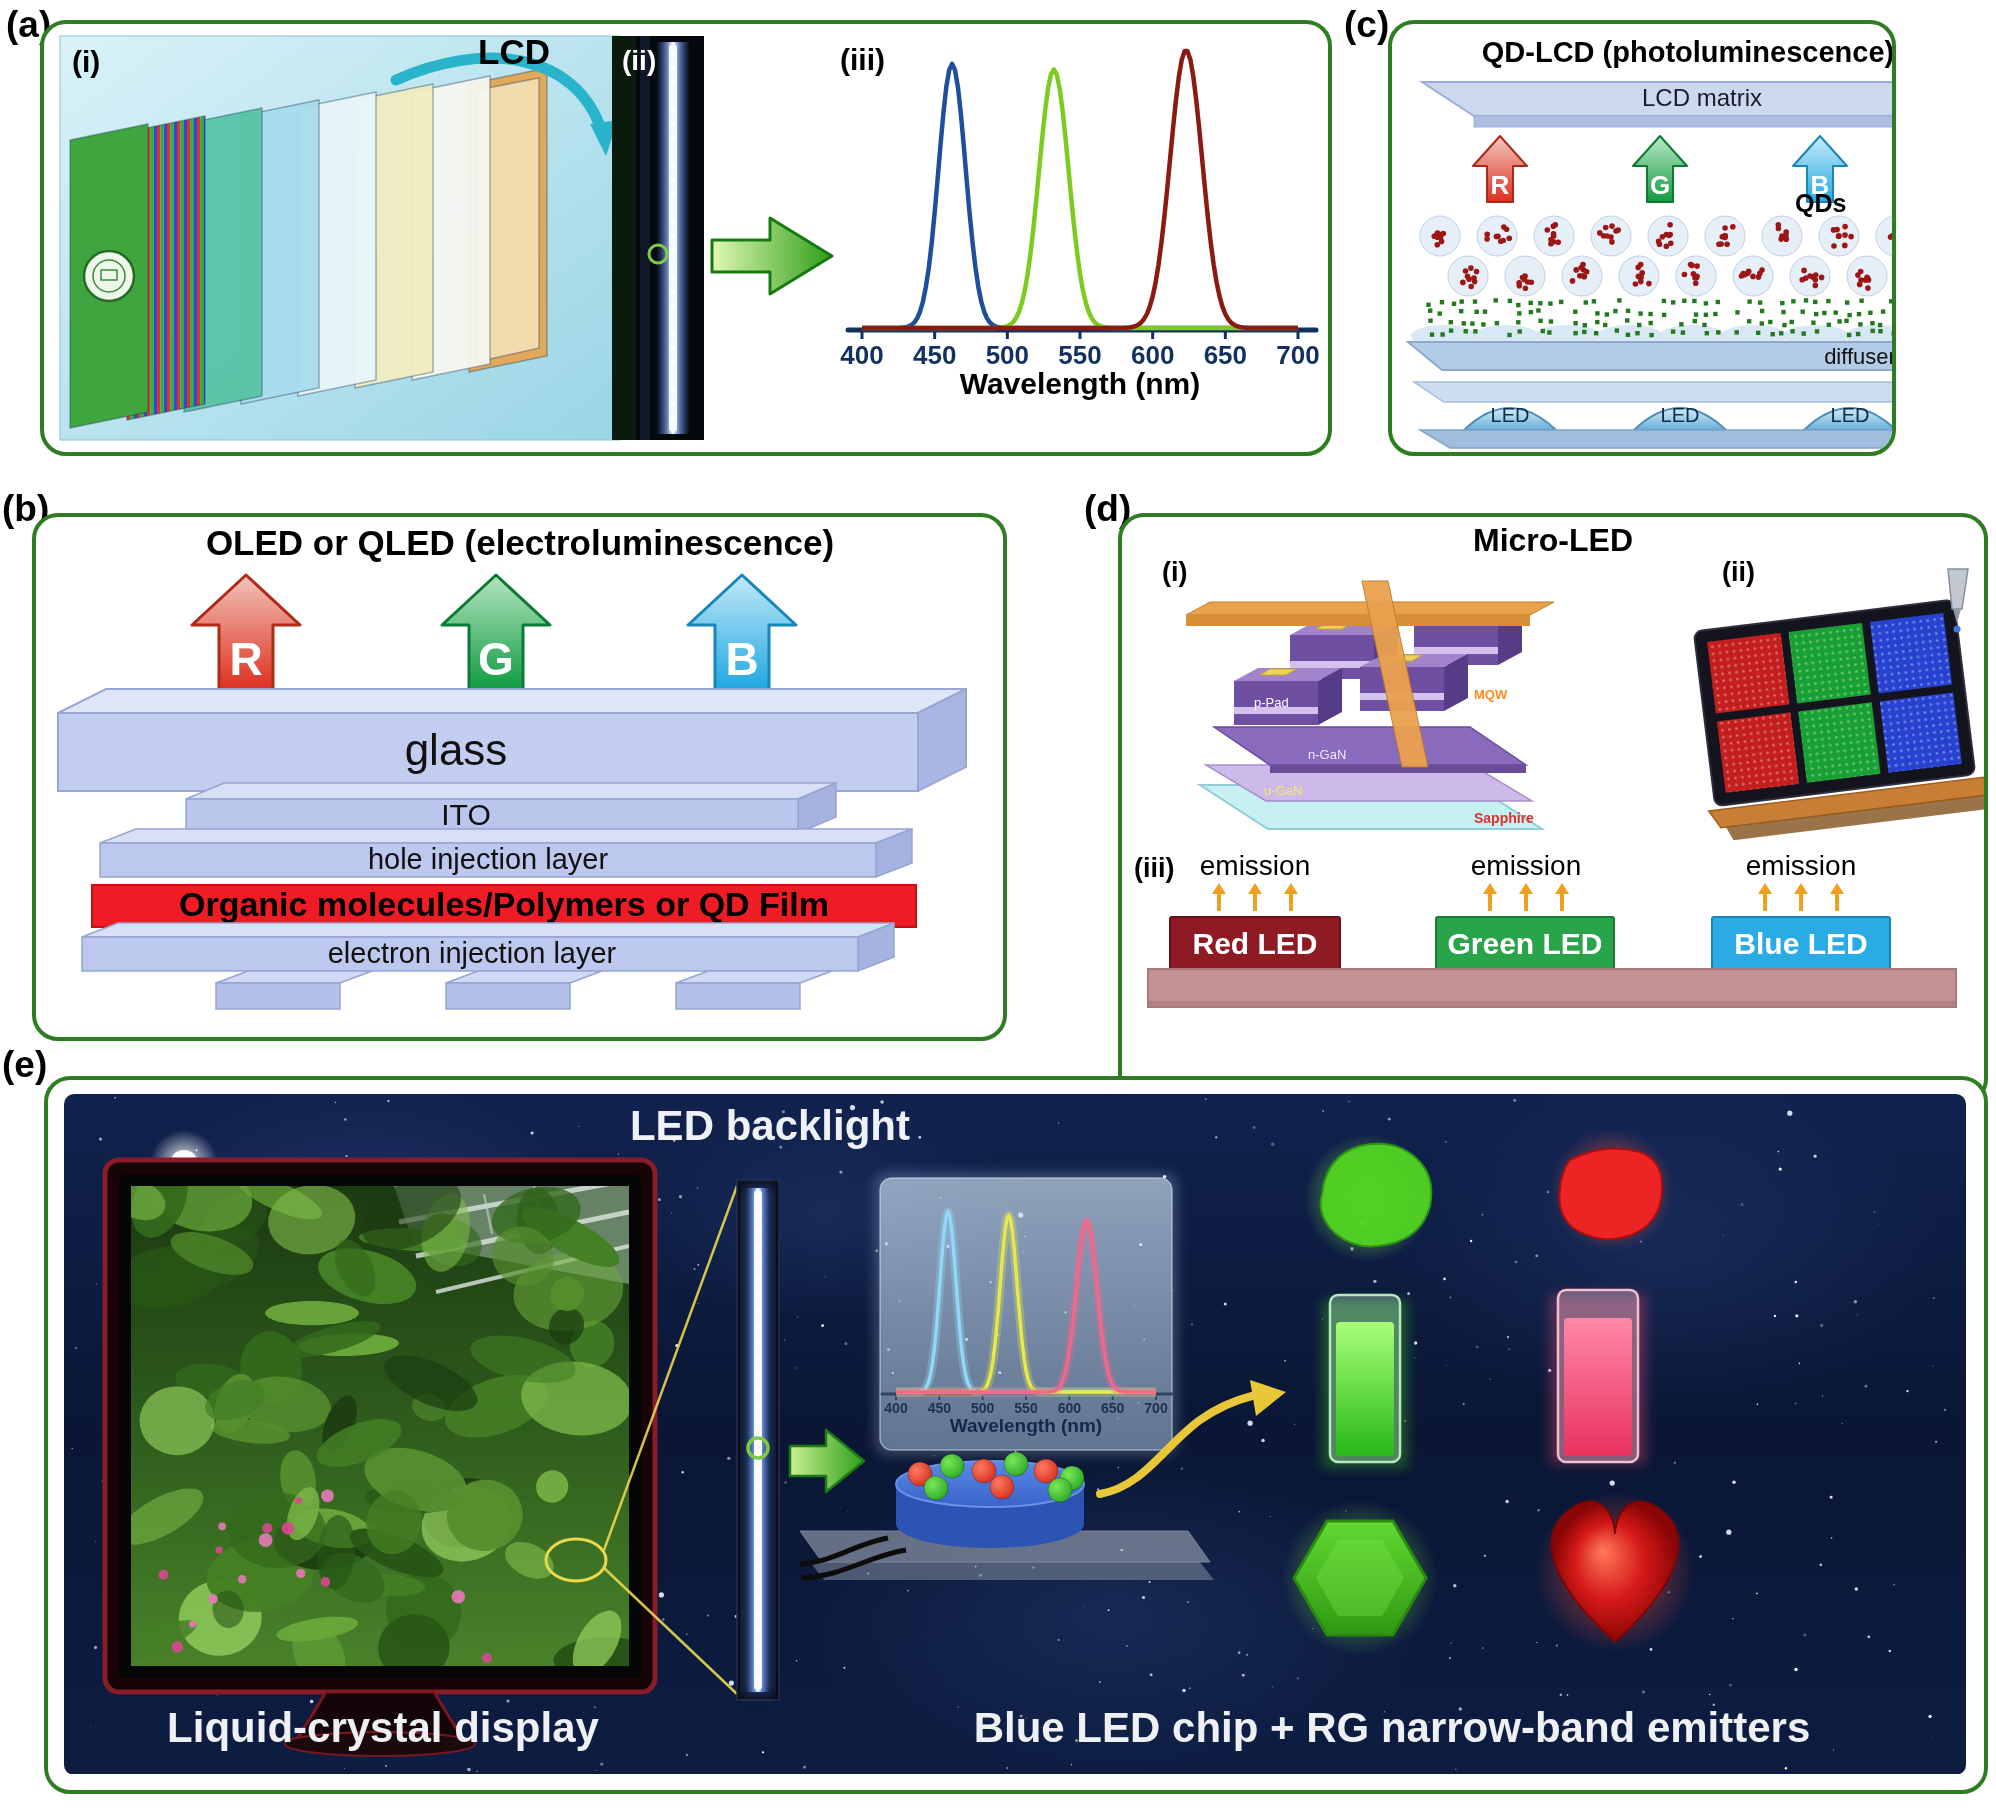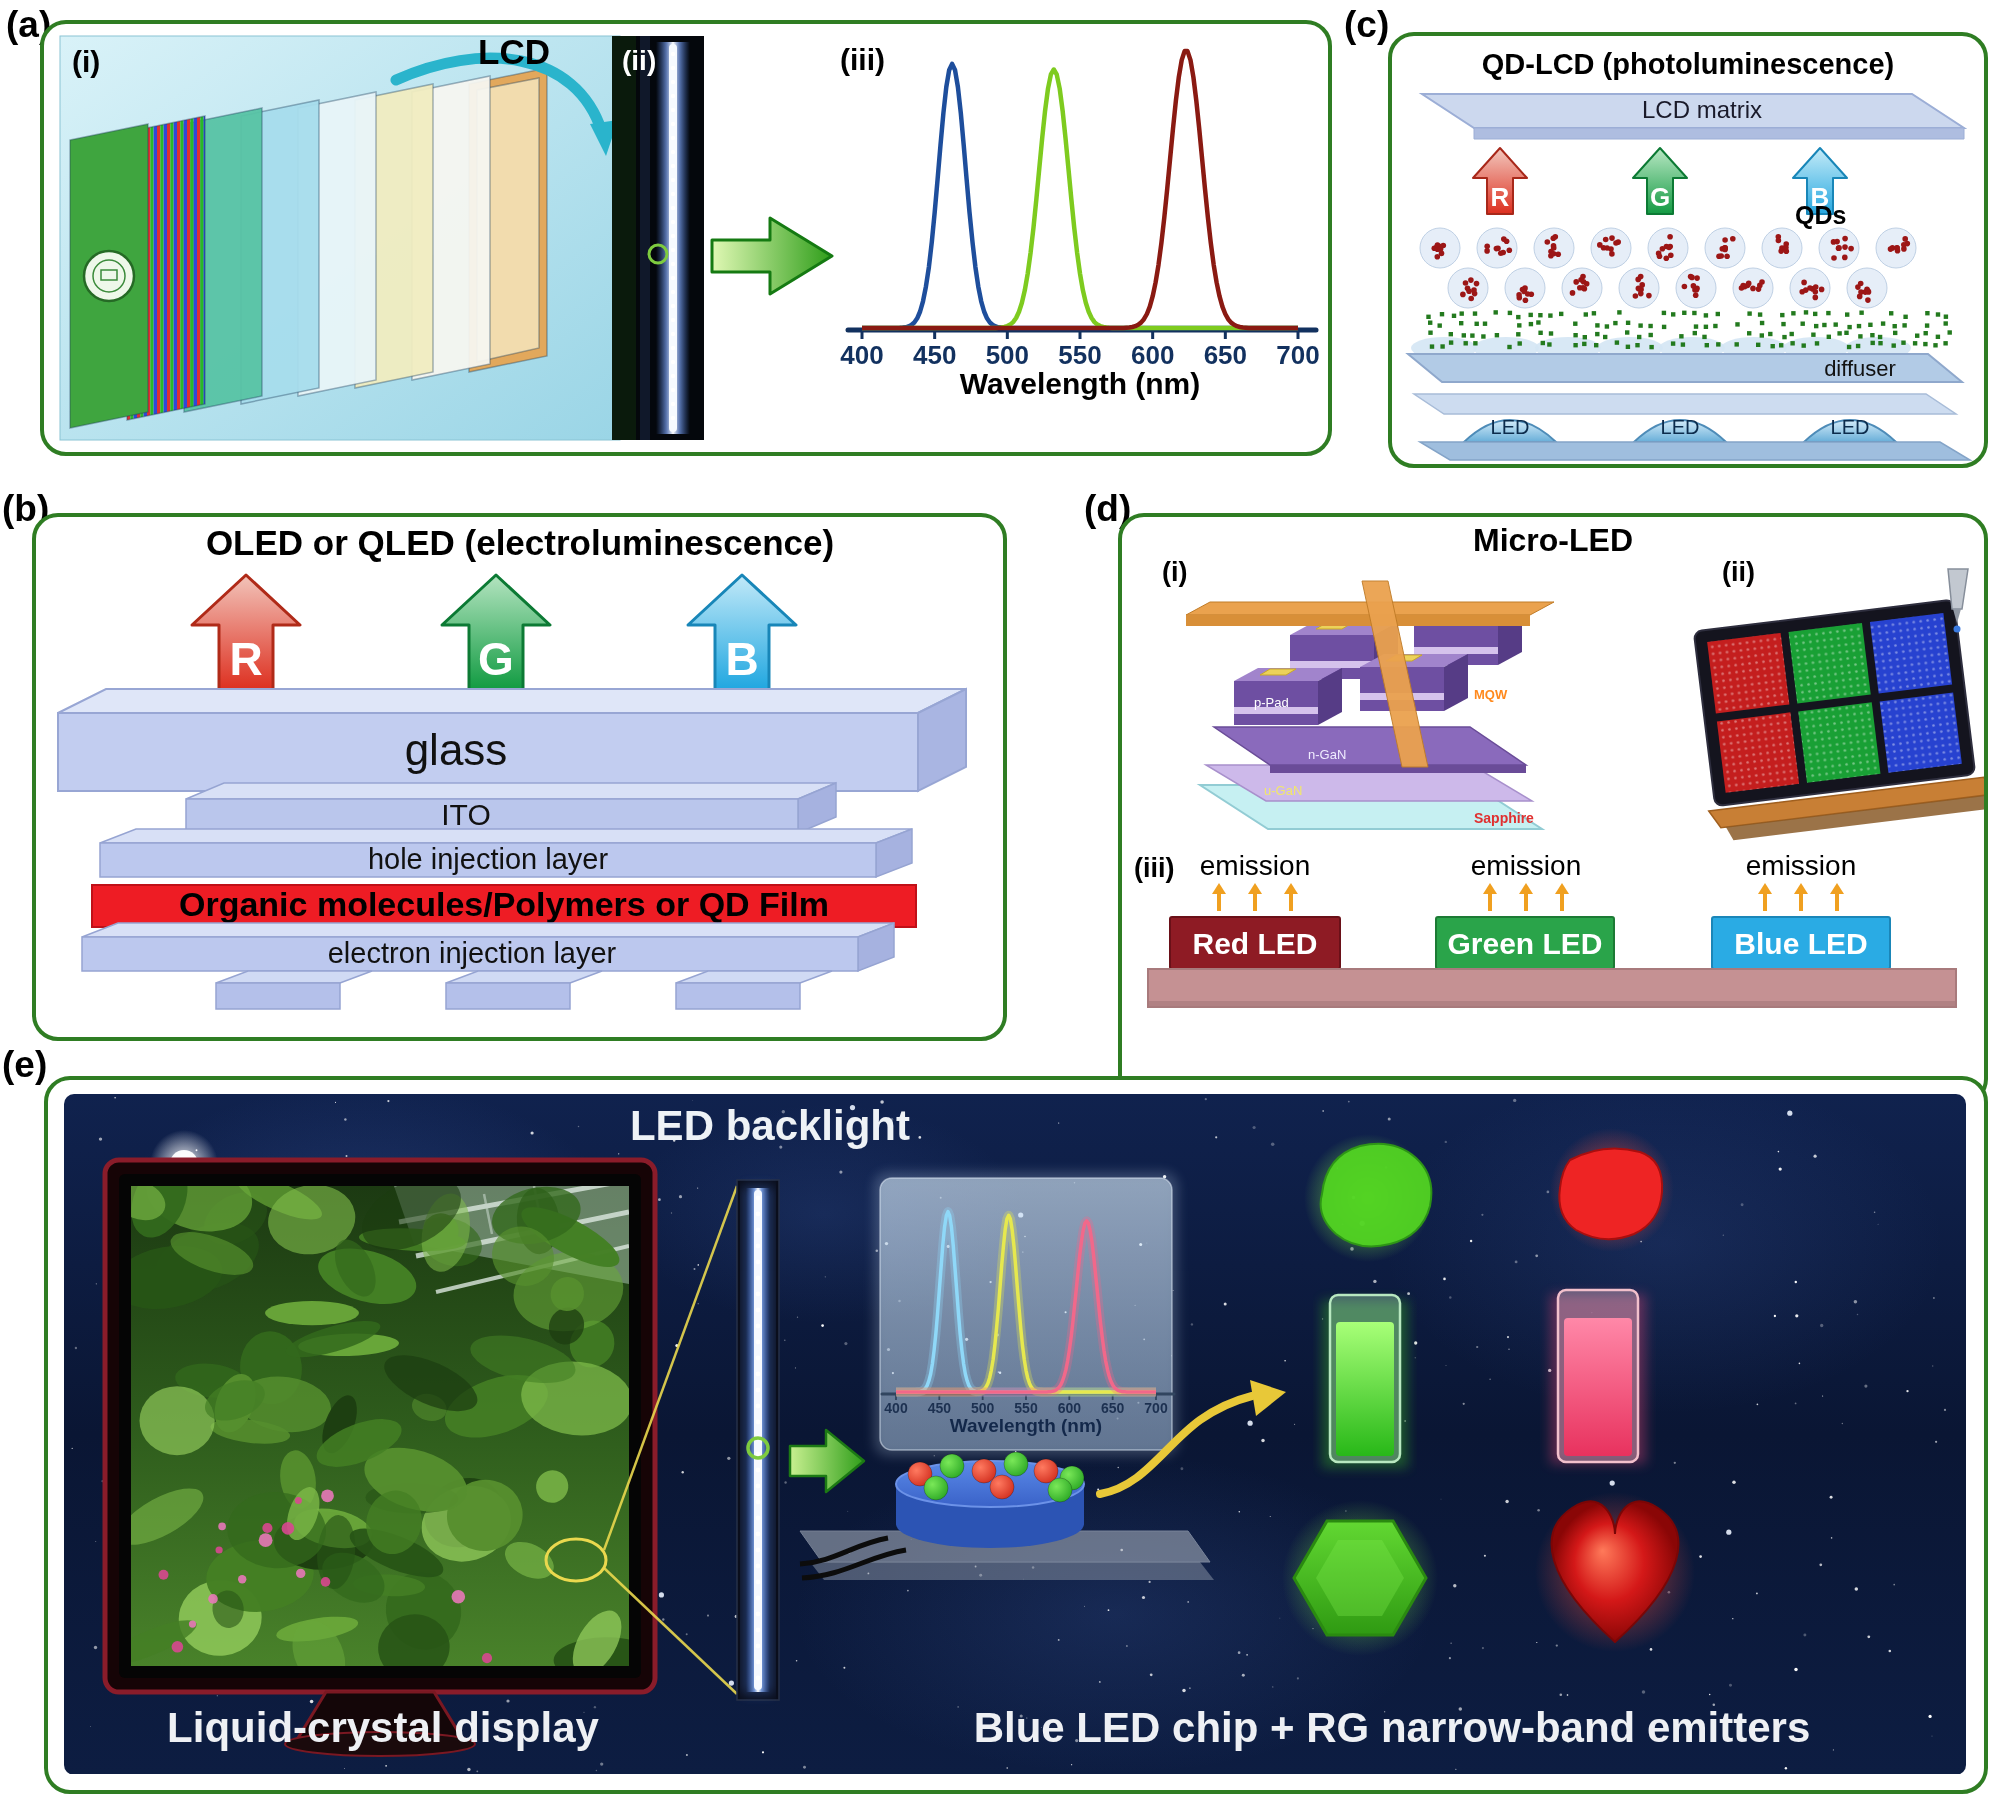--- a/index.html
+++ b/index.html
@@ -131,21 +131,21 @@
           <line x1="1254" y1="306" x2="1254" y2="315" stroke="#12315f" stroke-width="3"></line>
           <text x="1254" y="339.7" text-anchor="middle" font-size="26" font-weight="bold" fill="#12315f">700</text>
           <text x="1036" y="370" text-anchor="middle" font-size="30" font-weight="bold" fill="#000">Wavelength (nm)</text>
           <path d="M818.0,304.0L820.9,304.0L823.8,304.0L826.7,304.0L829.6,304.0L832.5,304.0L835.4,304.0L838.3,304.0L841.3,304.0L844.2,304.0L847.1,304.0L850.0,304.0L852.9,303.9L855.8,303.8L858.7,303.6L861.6,303.3L864.5,302.5L867.4,301.0L870.3,298.5L873.2,294.3L876.1,287.5L879.0,277.3L881.9,262.7L884.9,243.1L887.8,218.1L890.7,188.2L893.6,155.1L896.5,121.0L899.4,89.1L902.3,63.0L905.2,45.9L908.1,39.9L911.0,45.9L913.9,63.0L916.8,89.1L919.7,121.0L922.6,155.1L925.5,188.2L928.5,218.1L931.4,243.1L934.3,262.7L937.2,277.3L940.1,287.5L943.0,294.3L945.9,298.5L948.8,301.0L951.7,302.5L954.6,303.3L957.5,303.6L960.4,303.8L963.3,303.9L966.2,304.0L969.1,304.0L972.1,304.0L975.0,304.0L977.9,304.0L980.8,304.0L983.7,304.0L986.6,304.0L989.5,304.0L992.4,304.0L995.3,304.0L998.2,304.0L1001.1,304.0L1004.0,304.0L1006.9,304.0L1009.8,304.0L1012.7,304.0L1015.7,304.0L1018.6,304.0L1021.5,304.0L1024.4,304.0L1027.3,304.0L1030.2,304.0L1033.1,304.0L1036.0,304.0L1038.9,304.0L1041.8,304.0L1044.7,304.0L1047.6,304.0L1050.5,304.0L1053.4,304.0L1056.3,304.0L1059.3,304.0L1062.2,304.0L1065.1,304.0L1068.0,304.0L1070.9,304.0L1073.8,304.0L1076.7,304.0L1079.6,304.0L1082.5,304.0L1085.4,304.0L1088.3,304.0L1091.2,304.0L1094.1,304.0L1097.0,304.0L1099.9,304.0L1102.9,304.0L1105.8,304.0L1108.7,304.0L1111.6,304.0L1114.5,304.0L1117.4,304.0L1120.3,304.0L1123.2,304.0L1126.1,304.0L1129.0,304.0L1131.9,304.0L1134.8,304.0L1137.7,304.0L1140.6,304.0L1143.5,304.0L1146.5,304.0L1149.4,304.0L1152.3,304.0L1155.2,304.0L1158.1,304.0L1161.0,304.0L1163.9,304.0L1166.8,304.0L1169.7,304.0L1172.6,304.0L1175.5,304.0L1178.4,304.0L1181.3,304.0L1184.2,304.0L1187.1,304.0L1190.1,304.0L1193.0,304.0L1195.9,304.0L1198.8,304.0L1201.7,304.0L1204.6,304.0L1207.5,304.0L1210.4,304.0L1213.3,304.0L1216.2,304.0L1219.1,304.0L1222.0,304.0L1224.9,304.0L1227.8,304.0L1230.7,304.0L1233.7,304.0L1236.6,304.0L1239.5,304.0L1242.4,304.0L1245.3,304.0L1248.2,304.0L1251.1,304.0L1254.0,304.0" fill="none" stroke="#1e4e9c" stroke-width="4.5" stroke-linejoin="round"></path>
           <path d="M818.0,304.0L820.9,304.0L823.8,304.0L826.7,304.0L829.6,304.0L832.5,304.0L835.4,304.0L838.3,304.0L841.3,304.0L844.2,304.0L847.1,304.0L850.0,304.0L852.9,304.0L855.8,304.0L858.7,304.0L861.6,304.0L864.5,304.0L867.4,304.0L870.3,304.0L873.2,304.0L876.1,304.0L879.0,304.0L881.9,304.0L884.9,304.0L887.8,304.0L890.7,304.0L893.6,304.0L896.5,304.0L899.4,304.0L902.3,304.0L905.2,304.0L908.1,304.0L911.0,304.0L913.9,304.0L916.8,304.0L919.7,304.0L922.6,304.0L925.5,304.0L928.5,304.0L931.4,304.0L934.3,304.0L937.2,304.0L940.1,304.0L943.0,304.0L945.9,304.0L948.8,303.9L951.7,303.9L954.6,303.8L957.5,303.5L960.4,303.0L963.3,302.1L966.2,300.6L969.1,298.1L972.1,294.0L975.0,287.8L977.9,278.8L980.8,266.3L983.7,249.6L986.6,228.6L989.5,203.4L992.4,174.7L995.3,144.2L998.2,114.0L1001.1,86.6L1004.0,64.6L1006.9,50.4L1009.8,45.5L1012.7,50.4L1015.7,64.6L1018.6,86.6L1021.5,114.0L1024.4,144.2L1027.3,174.7L1030.2,203.4L1033.1,228.6L1036.0,249.6L1038.9,266.3L1041.8,278.8L1044.7,287.8L1047.6,294.0L1050.5,298.1L1053.4,300.6L1056.3,302.1L1059.3,303.0L1062.2,303.5L1065.1,303.8L1068.0,303.9L1070.9,303.9L1073.8,304.0L1076.7,304.0L1079.6,304.0L1082.5,304.0L1085.4,304.0L1088.3,304.0L1091.2,304.0L1094.1,304.0L1097.0,304.0L1099.9,304.0L1102.9,304.0L1105.8,304.0L1108.7,304.0L1111.6,304.0L1114.5,304.0L1117.4,304.0L1120.3,304.0L1123.2,304.0L1126.1,304.0L1129.0,304.0L1131.9,304.0L1134.8,304.0L1137.7,304.0L1140.6,304.0L1143.5,304.0L1146.5,304.0L1149.4,304.0L1152.3,304.0L1155.2,304.0L1158.1,304.0L1161.0,304.0L1163.9,304.0L1166.8,304.0L1169.7,304.0L1172.6,304.0L1175.5,304.0L1178.4,304.0L1181.3,304.0L1184.2,304.0L1187.1,304.0L1190.1,304.0L1193.0,304.0L1195.9,304.0L1198.8,304.0L1201.7,304.0L1204.6,304.0L1207.5,304.0L1210.4,304.0L1213.3,304.0L1216.2,304.0L1219.1,304.0L1222.0,304.0L1224.9,304.0L1227.8,304.0L1230.7,304.0L1233.7,304.0L1236.6,304.0L1239.5,304.0L1242.4,304.0L1245.3,304.0L1248.2,304.0L1251.1,304.0L1254.0,304.0" fill="none" stroke="#7ecb1f" stroke-width="4.5" stroke-linejoin="round"></path>
           <path d="M818.0,304.0L820.9,304.0L823.8,304.0L826.7,304.0L829.6,304.0L832.5,304.0L835.4,304.0L838.3,304.0L841.3,304.0L844.2,304.0L847.1,304.0L850.0,304.0L852.9,304.0L855.8,304.0L858.7,304.0L861.6,304.0L864.5,304.0L867.4,304.0L870.3,304.0L873.2,304.0L876.1,304.0L879.0,304.0L881.9,304.0L884.9,304.0L887.8,304.0L890.7,304.0L893.6,304.0L896.5,304.0L899.4,304.0L902.3,304.0L905.2,304.0L908.1,304.0L911.0,304.0L913.9,304.0L916.8,304.0L919.7,304.0L922.6,304.0L925.5,304.0L928.5,304.0L931.4,304.0L934.3,304.0L937.2,304.0L940.1,304.0L943.0,304.0L945.9,304.0L948.8,304.0L951.7,304.0L954.6,304.0L957.5,304.0L960.4,304.0L963.3,304.0L966.2,304.0L969.1,304.0L972.1,304.0L975.0,304.0L977.9,304.0L980.8,304.0L983.7,304.0L986.6,304.0L989.5,304.0L992.4,304.0L995.3,304.0L998.2,304.0L1001.1,304.0L1004.0,304.0L1006.9,304.0L1009.8,304.0L1012.7,304.0L1015.7,304.0L1018.6,304.0L1021.5,304.0L1024.4,304.0L1027.3,304.0L1030.2,304.0L1033.1,304.0L1036.0,304.0L1038.9,304.0L1041.8,304.0L1044.7,304.0L1047.6,304.0L1050.5,304.0L1053.4,304.0L1056.3,304.0L1059.3,304.0L1062.2,304.0L1065.1,304.0L1068.0,304.0L1070.9,304.0L1073.8,304.0L1076.7,303.9L1079.6,303.9L1082.5,303.7L1085.4,303.5L1088.3,303.0L1091.2,302.2L1094.1,300.8L1097.0,298.6L1099.9,295.2L1102.9,290.0L1105.8,282.6L1108.7,272.2L1111.6,258.4L1114.5,240.8L1117.4,219.0L1120.3,193.5L1123.2,165.0L1126.1,134.8L1129.0,104.6L1131.9,76.6L1134.8,53.1L1137.7,36.1L1140.6,27.1L1143.5,27.1L1146.5,36.1L1149.4,53.1L1152.3,76.6L1155.2,104.6L1158.1,134.8L1161.0,165.0L1163.9,193.5L1166.8,219.0L1169.7,240.8L1172.6,258.4L1175.5,272.2L1178.4,282.6L1181.3,290.0L1184.2,295.2L1187.1,298.6L1190.1,300.8L1193.0,302.2L1195.9,303.0L1198.8,303.5L1201.7,303.7L1204.6,303.9L1207.5,303.9L1210.4,304.0L1213.3,304.0L1216.2,304.0L1219.1,304.0L1222.0,304.0L1224.9,304.0L1227.8,304.0L1230.7,304.0L1233.7,304.0L1236.6,304.0L1239.5,304.0L1242.4,304.0L1245.3,304.0L1248.2,304.0L1251.1,304.0L1254.0,304.0" fill="none" stroke="#8a1a12" stroke-width="4.5" stroke-linejoin="round"></path>
         </g>
     </svg>
   </div>
 
-  <div class="gbox" style="left:1388px;top:32px;width:600px;height:436px">
+  <div class="gbox" style="left:1388px;top:20px;width:508px;height:436px">
     <svg width="592" height="428" viewBox="0 0 592 428">
       <defs>
         <linearGradient id="gradRedC" x1="0" y1="0" x2="0" y2="1">
           <stop offset="0" stop-color="#f2c8be"></stop>
             <stop offset="1" stop-color="#dd2f1f"></stop>
         </linearGradient>
         <linearGradient id="gradGreenC" x1="0" y1="0" x2="0" y2="1">
           <stop offset="0" stop-color="#b9e8c4"></stop>
             <stop offset="1" stop-color="#149a43"></stop>
         </linearGradient>

